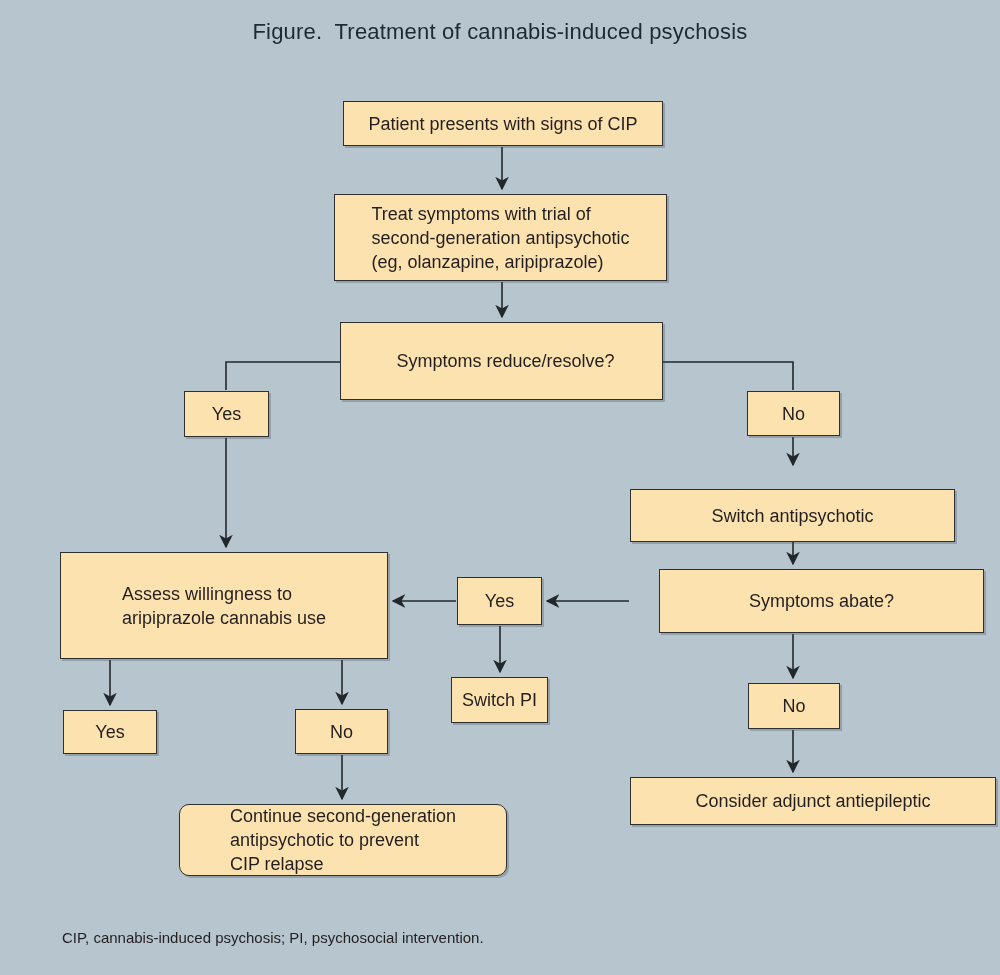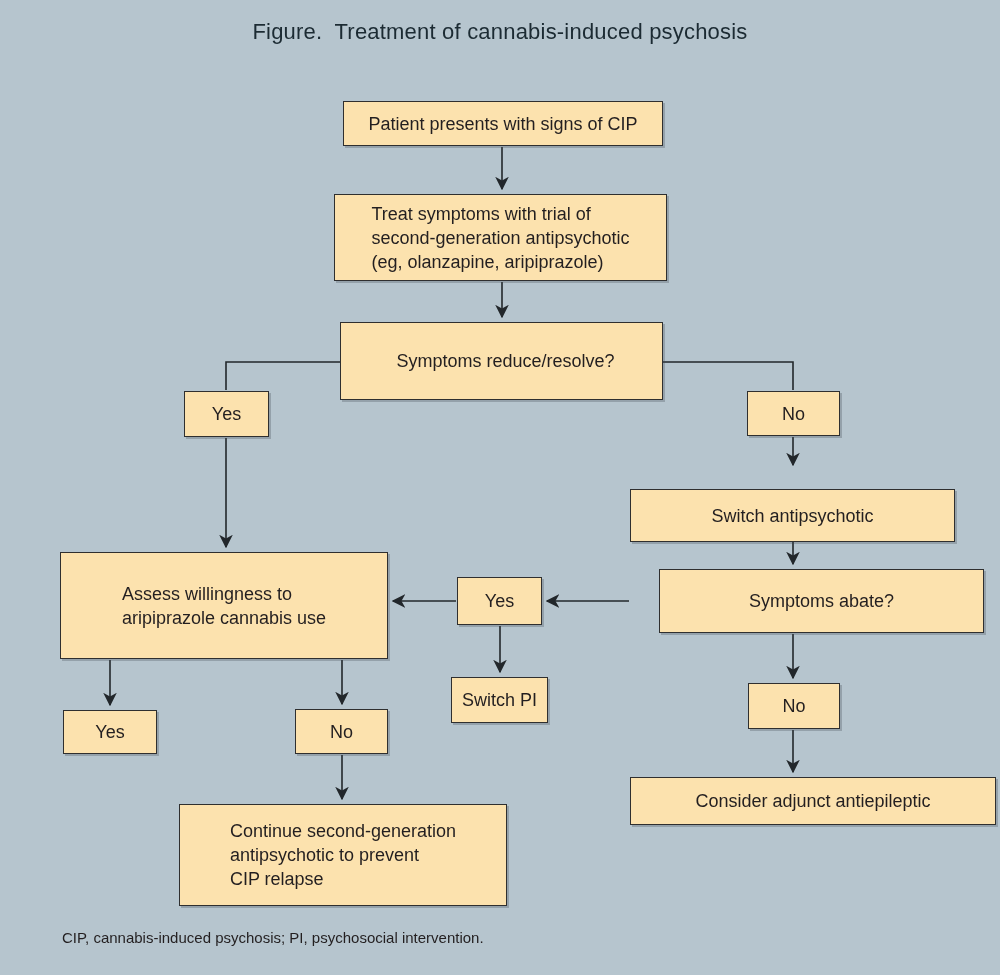--- a/index.html
+++ b/index.html
@@ -69,21 +69,21 @@
   #n-no-right   { left: 747px; top: 391px; width: 93px;  height: 45px; }
   #n-switch     { left: 630px; top: 489px; width: 325px; height: 53px; }
   #n-abate      { left: 630px; top: 569px; width: 325px; height: 64px; margin-left: 29px; }
   #n-yes-mid    { left: 457px; top: 577px; width: 85px;  height: 48px; }
   #n-assess     { left: 60px;  top: 552px; width: 328px; height: 107px; }
   #n-begin-pi   { left: 451px; top: 677px; width: 97px;  height: 46px; }
   #n-no-abate   { left: 748px; top: 683px; width: 92px;  height: 46px; }
   #n-consider   { left: 630px; top: 777px; width: 366px; height: 48px; }
   #n-yes-assess { left: 63px;  top: 710px; width: 94px;  height: 44px; }
   #n-no-assess  { left: 295px; top: 709px; width: 93px;  height: 45px; }
-  #n-continue   { left: 179px; top: 804px; width: 328px; height: 102px; }
+  #n-continue   { left: 179px; top: 804px; width: 328px; height: 72px; border-radius: 10px; }
   .footnote {
     position: absolute;
     left: 62px;
     top: 929px;
     font-size: 15px;
     color: var(--text);
   }
 </style>
 </head>
 <body>

